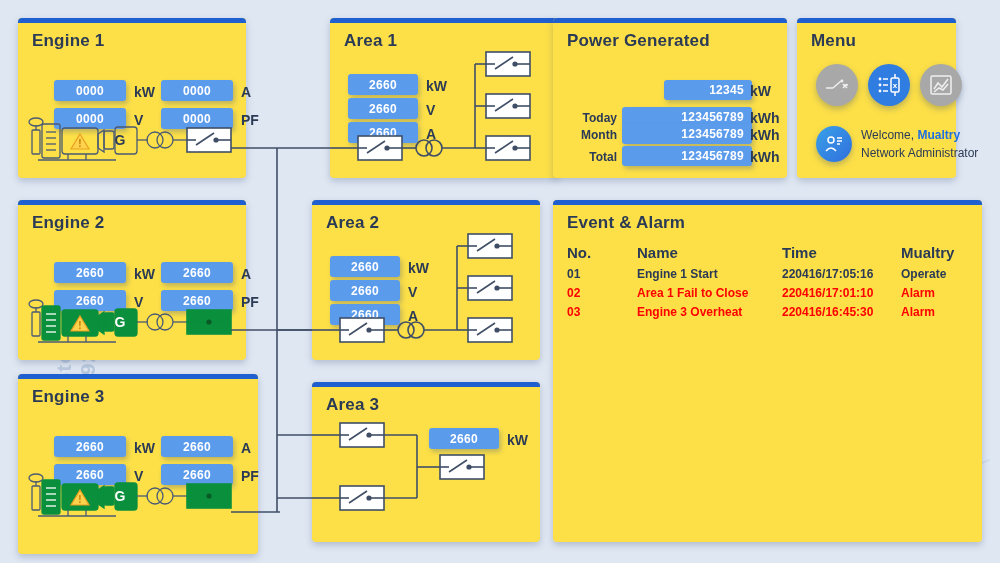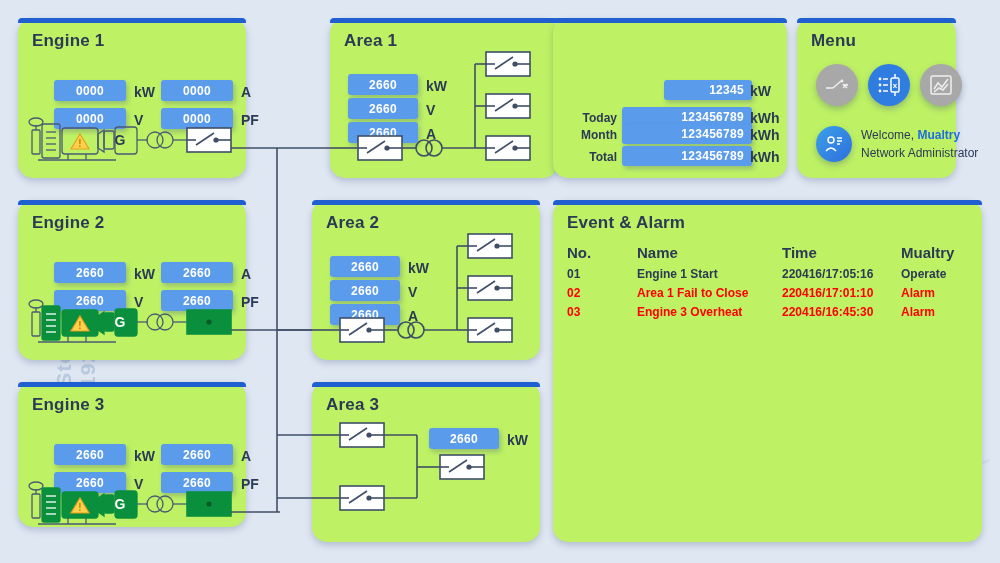--- a/index.html
+++ b/index.html
@@ -17,21 +17,21 @@
     left:-64px;top:300px;width:280px;transform:rotate(-90deg);
     transform-origin:center;font-size:21px;font-weight:700;letter-spacing:1px;
     color:#b9c9de;
   }
   .wm-engine{
     left:600px;top:150px;width:430px;height:400px;
     border:0;opacity:.55;
   }
   
   .panel{
-    position:absolute;background:#bef264;border-radius:15px;
+    position:absolute;background:#fde047;border-radius:4px;
     box-shadow:0 3px 7px rgba(60,80,120,.28);
   }
   .panel::before{
     content:"";position:absolute;left:0;right:0;top:0;height:5px;
     background:#1f5fd0;border-radius:4px 4px 0 0;
   }
   .panel-title{
     position:absolute;left:14px;top:13px;font-size:17px;font-weight:700;
     color:#2b3a55;letter-spacing:.2px;
   }
@@ -182,21 +182,21 @@
     <text x="62" y="129" font-size="10" font-weight="700" fill="#c07a00" text-anchor="middle">!</text>
     <text x="102" y="127" font-size="14" font-weight="700" fill="#ffffff" text-anchor="middle">G</text>
     <g stroke="#0a8f3c" stroke-width="1.6">
       <rect x="169" y="110" width="44" height="24" fill="#0a8f3c"></rect>
       <line x1="169" y1="122" x2="213" y2="122" stroke="#0a8f3c"></line>
       <circle cx="191" cy="122" r="2.6" fill="#0a5a26" stroke="none"></circle>
     </g>
   </svg>
 </div>
 
-<div class="panel" style="left:18px;top:382px;width:228px;height:145px;">
+<div class="panel" style="left:18px;top:374px;width:228px;height:180px;padding-left:12px;">
   <div class="panel-title">Engine 3</div>
   <div class="pill" style="left:36px;top:62px;width:72px;height:21px;">2660</div>
   <div class="unit" style="left:116px;top:66px;">kW</div>
   <div class="pill" style="left:143px;top:62px;width:72px;height:21px;">2660</div>
   <div class="unit" style="left:223px;top:66px;">A</div>
   <div class="pill" style="left:36px;top:90px;width:72px;height:21px;">2660</div>
   <div class="unit" style="left:116px;top:94px;">V</div>
   <div class="pill" style="left:143px;top:90px;width:72px;height:21px;">2660</div>
   <div class="unit" style="left:223px;top:94px;">PF</div>
 
@@ -383,20 +383,21 @@
       <rect x="128" y="73" width="44" height="24"></rect>
       <line x1="128" y1="85" x2="137" y2="85"></line>
       <line x1="137" y1="90" x2="155" y2="78"></line>
       <circle cx="157" cy="85" r="2.6" fill="#3f4e66" stroke="none"></circle>
       <line x1="159" y1="85" x2="172" y2="85"></line>
     </g>
   </svg>
 </div>
 
 <div class="panel" style="left:553px;top:18px;width:234px;height:160px;">
+  <div class="panel-title">Power Generated</div>
   <div class="pill right" style="left:111px;top:62px;width:80px;height:20px;">12345</div>
   <div class="unit" style="left:197px;top:65px;">kW</div>
 
   <div class="rowlabel" style="left:8px;top:93px;width:56px;">Today</div>
   <div class="pill right" style="left:69px;top:89px;width:122px;height:20px;">123456789</div>
   <div class="unit" style="left:197px;top:92px;">kWh</div>
 
   <div class="rowlabel" style="left:8px;top:110px;width:56px;">Month</div>
   <div class="pill right" style="left:69px;top:106px;width:122px;height:20px;">123456789</div>
   <div class="unit" style="left:197px;top:109px;">kWh</div>

